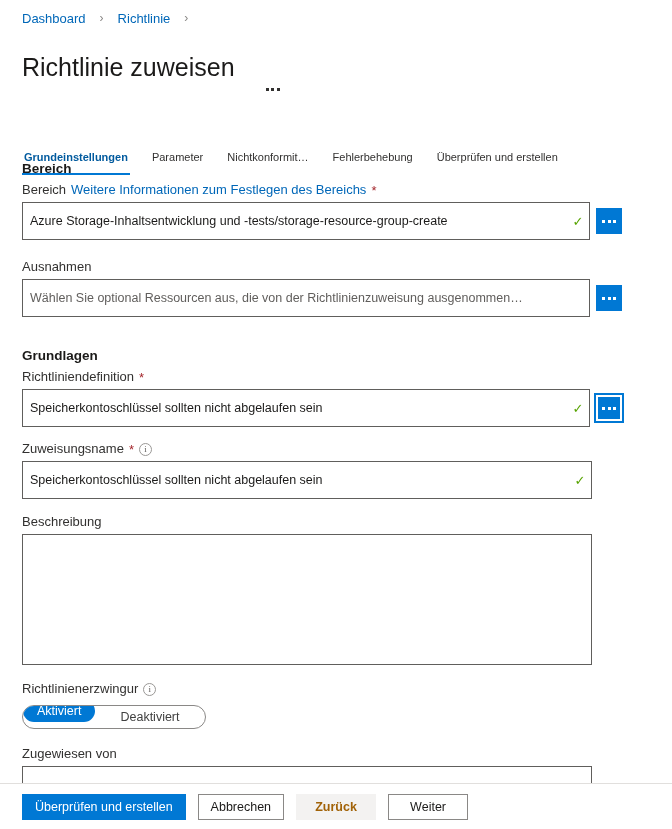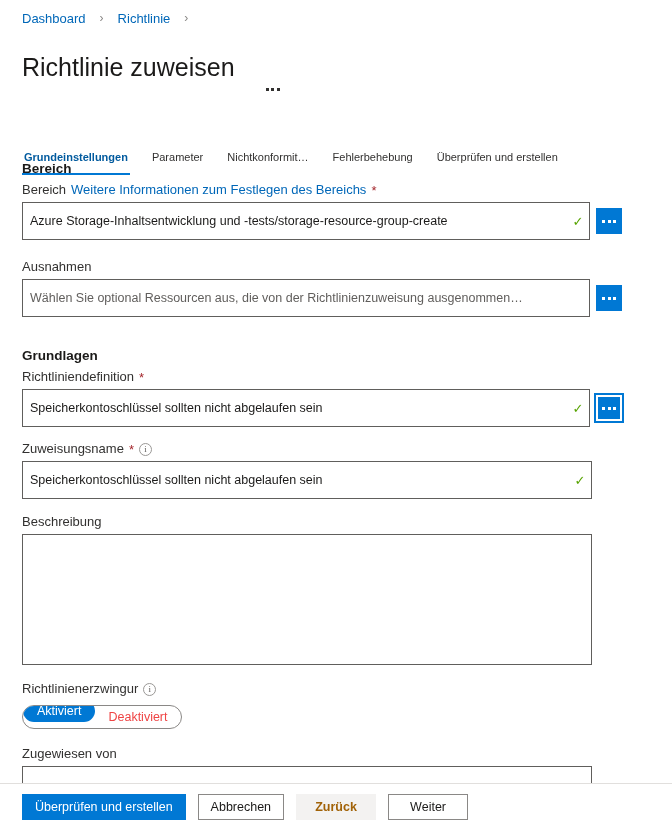--- a/index.html
+++ b/index.html
@@ -127,21 +127,21 @@
 
   
   .toggle {
     display: inline-flex; align-items: center;
     height: 24px; border: 1px solid #8a8886; border-radius: 12px;
     background: #fff; padding: 0; cursor: pointer; overflow: hidden;
   }
   .toggle .opt {
     font-size: 12.5px; line-height: 22px; height: 22px;
     padding: 0 13px; border-radius: 11px; white-space: nowrap;
-    color: #ef4444; margin: 0;
+    color: #404040; margin: 12px;
   }
   .toggle .opt.on {
     background: #0078d4; color: #fff; font-weight: 400;
     margin: 0 0 12px 0; padding: 0 14px;
   }
 
   
   .footer {
     position: absolute; left: 0; bottom: 0; width: 672px; height: 46px;
     border-top: 1px solid #e1dfdd; background: #fff;

